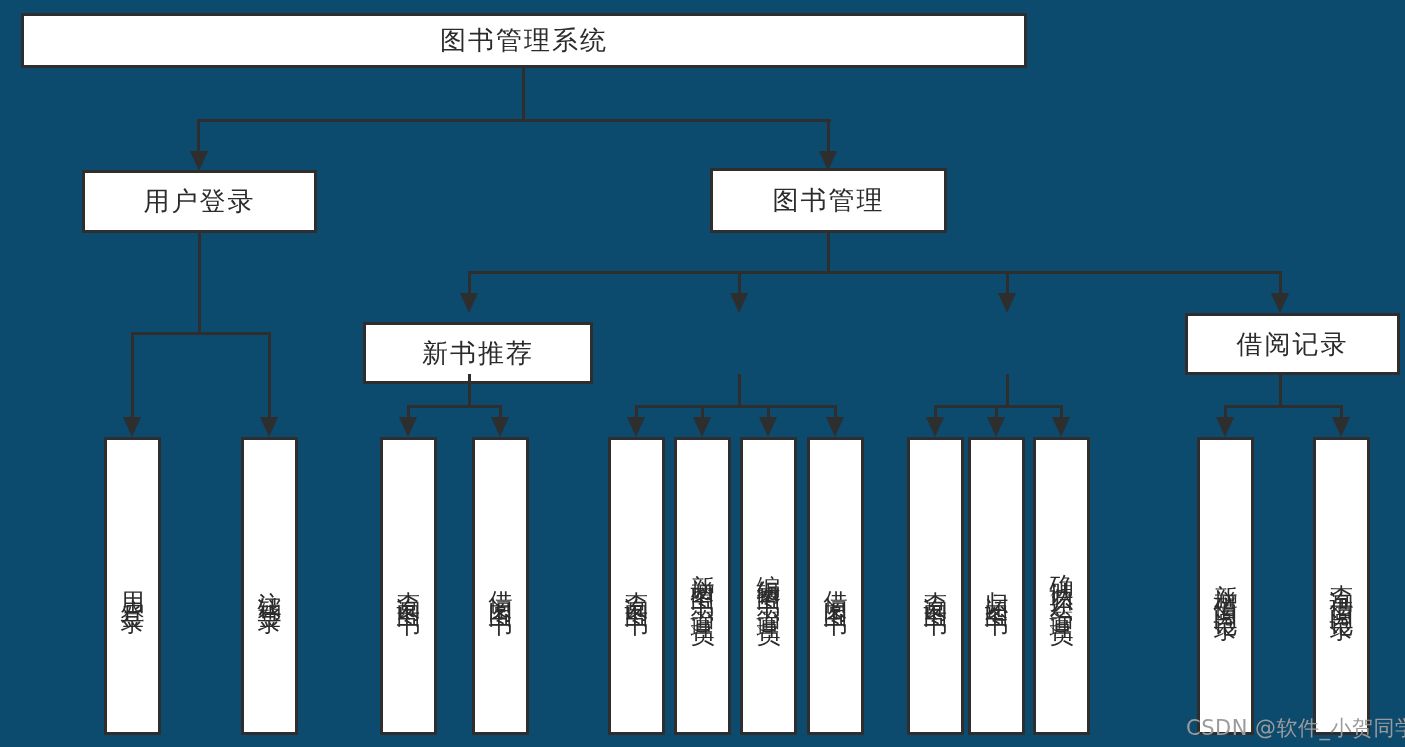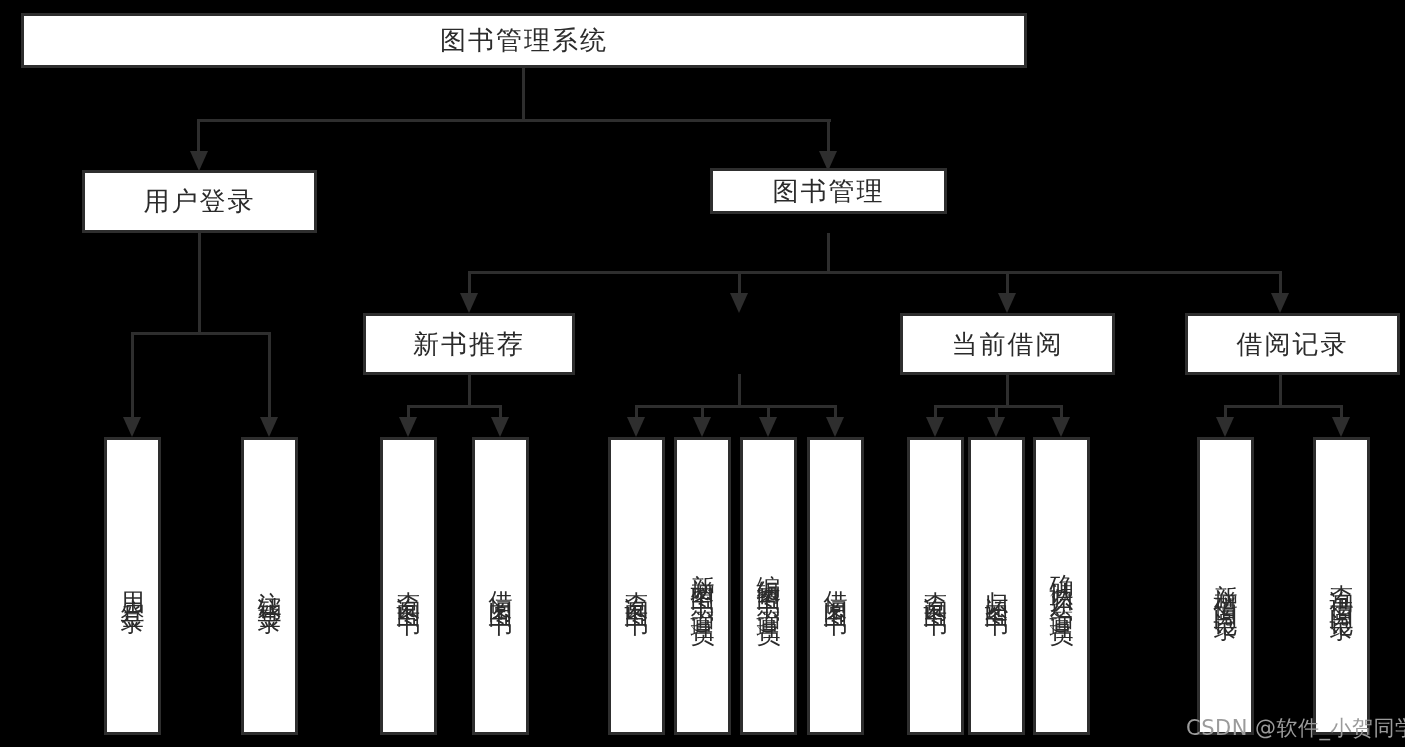--- a/index.html
+++ b/index.html
@@ -1,20 +1,20 @@
 <!DOCTYPE html>
 <html><head>
 <meta charset="utf-8">
 <style>
   html, body { margin: 0; padding: 0; background: #ffffff; }
   .canvas {
     position: relative;
     width: 1405px;
     height: 747px;
-    background: #000000;
+    background: #0c4a6e;
     font-family: "DejaVu Sans", "Liberation Sans", sans-serif;
     color: #2b2b2b;
     overflow: hidden;
   }
   .box {
     position: absolute;
     box-sizing: border-box;
     border: 3px solid #2e2e2e;
     background: #ffffff;
     display: flex;
@@ -70,21 +70,21 @@
   <div class="line" style="left:522px; top:68px; width:3px; height:54px;"></div>
   <div class="line" style="left:197px; top:119px; width:634px; height:3px;"></div>
   <div class="line" style="left:197px; top:119px; width:3px; height:34px;"></div>
   <div class="arrow" style="left:190px; top:151px;"></div>
   <div class="line" style="left:827px; top:119px; width:3px; height:34px;"></div>
   <div class="arrow" style="left:819px; top:151px;"></div>
 
   <div class="box" style="left:82px; top:170px; width:235px; height:63px;">
     <span class="hlabel">用户登录</span>
   </div>
-  <div class="box" style="left:710px; top:168px; width:237px; height:46px;text-align:center;">
+  <div class="box" style="left:710px; top:168px; width:237px; height:65px;text-align:center;">
     <span class="hlabel">图书管理</span>
   </div>
 
   <div class="line" style="left:198px; top:233px; width:3px; height:101px;"></div>
   <div class="line" style="left:131px; top:332px; width:140px; height:3px;"></div>
   <div class="line" style="left:131px; top:332px; width:3px; height:87px;"></div>
   <div class="arrow" style="left:123px; top:417px;"></div>
   <div class="line" style="left:268px; top:332px; width:3px; height:87px;"></div>
   <div class="arrow" style="left:260px; top:417px;"></div>
 
@@ -92,25 +92,22 @@
   <div class="line" style="left:468px; top:271px; width:814px; height:3px;"></div>
   <div class="line" style="left:468px; top:271px; width:3px; height:24px;"></div>
   <div class="arrow" style="left:460px; top:293px;"></div>
   <div class="line" style="left:738px; top:271px; width:3px; height:24px;"></div>
   <div class="arrow" style="left:730px; top:293px;"></div>
   <div class="line" style="left:1006px; top:271px; width:3px; height:24px;"></div>
   <div class="arrow" style="left:998px; top:293px;"></div>
   <div class="line" style="left:1279px; top:271px; width:3px; height:24px;"></div>
   <div class="arrow" style="left:1271px; top:293px;"></div>
 
-  <div class="box" style="left:363px; top:313px; width:212px; height:62px;">
+  <div class="box" style="left:363px; top:322px; width:230px; height:62px;">
     <span class="hlabel">新书推荐</span>
-  </div>
-  <div class="box" style="left:900px; top:313px; width:215px; height:62px;">
-    <span class="hlabel">当前借阅</span>
   </div>
   <div class="box" style="left:1185px; top:313px; width:215px; height:62px;">
     <span class="hlabel">借阅记录</span>
   </div>
 
   <div class="line" style="left:468px; top:374px; width:3px; height:34px;"></div>
   <div class="line" style="left:407px; top:405px; width:95px; height:3px;"></div>
   <div class="line" style="left:407px; top:405px; width:3px; height:14px;"></div>
   <div class="arrow" style="left:399px; top:417px;"></div>
   <div class="line" style="left:499px; top:405px; width:3px; height:14px;"></div>

